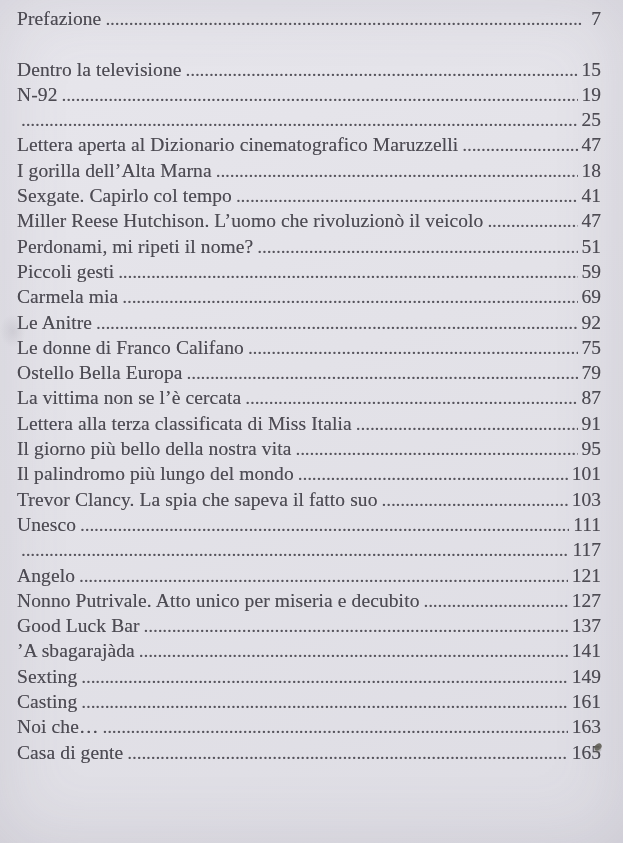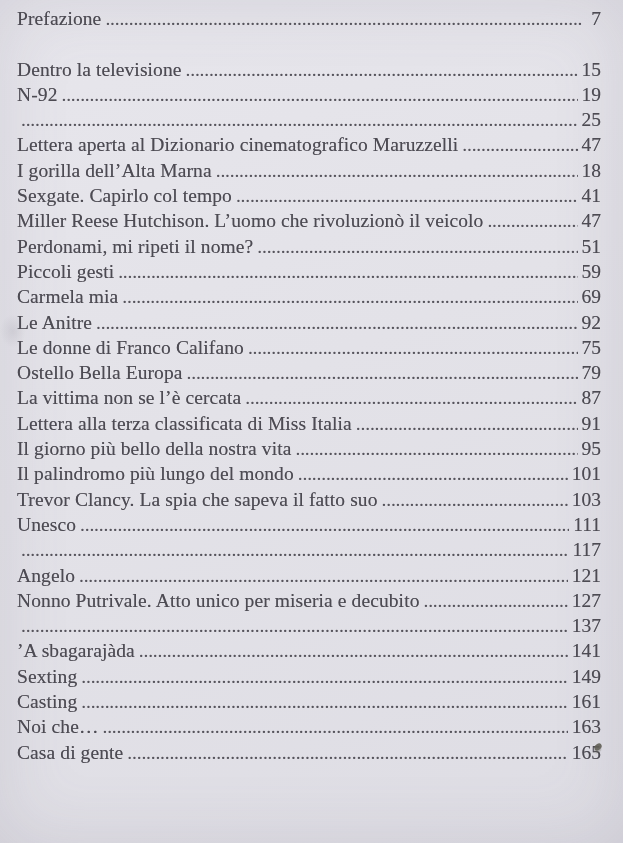--- a/index.html
+++ b/index.html
@@ -191,20 +191,21 @@
     <span class="toc-title">Angelo</span>
     <span class="toc-leader"></span>
     <span class="toc-page">121</span>
   </div>
       <div class="toc-row">
     <span class="toc-title">Nonno Putrivale. Atto unico per miseria e decubito</span>
     <span class="toc-leader"></span>
     <span class="toc-page">127</span>
   </div>
       <div class="toc-row">
+    <span class="toc-title">Good Luck Bar</span>
     <span class="toc-leader"></span>
     <span class="toc-page">137</span>
   </div>
       <div class="toc-row">
     <span class="toc-title">’A sbagarajàda</span>
     <span class="toc-leader"></span>
     <span class="toc-page">141</span>
   </div>
       <div class="toc-row">
     <span class="toc-title">Sexting</span>

